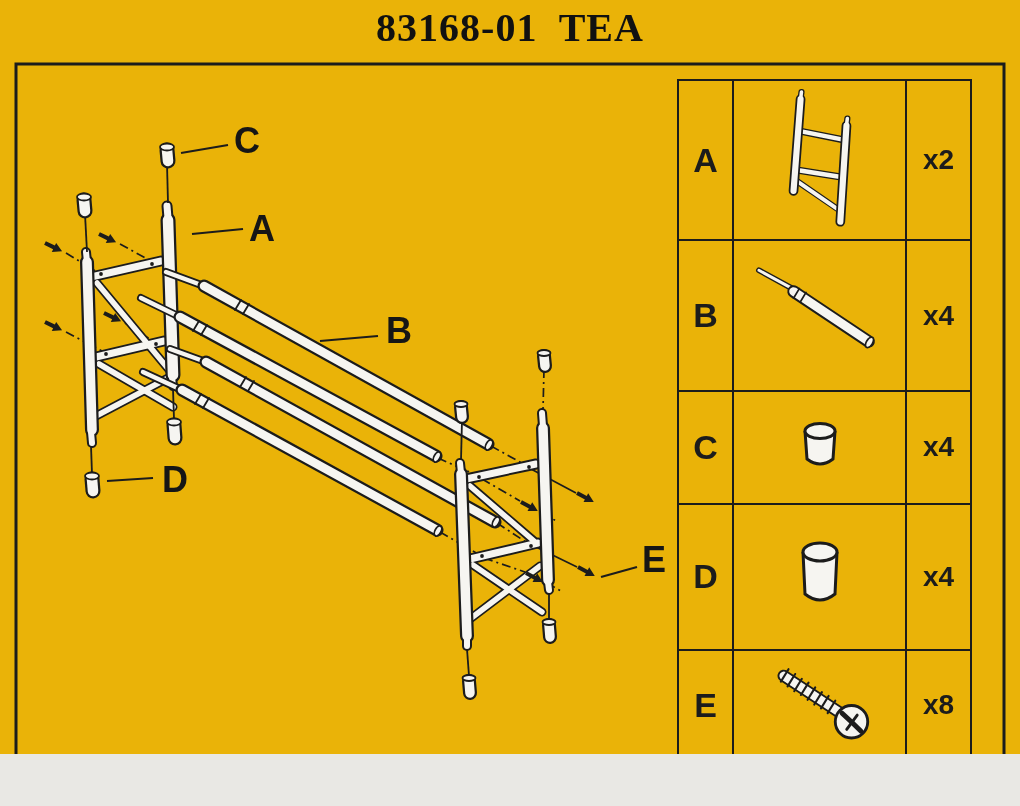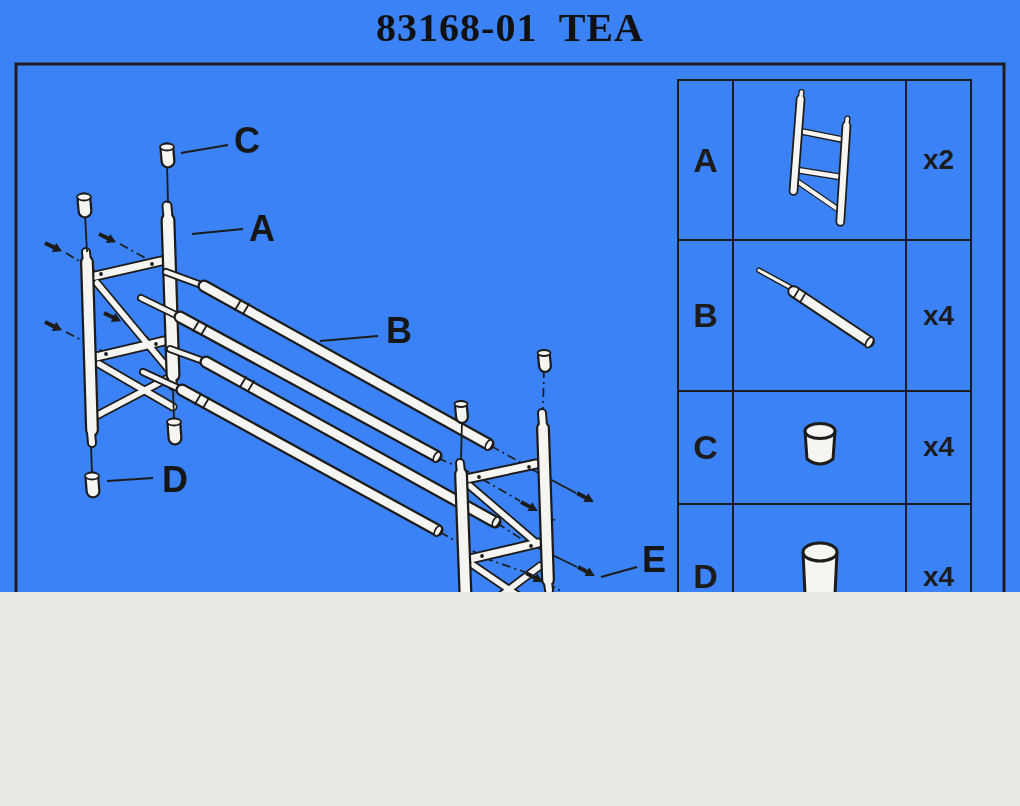--- a/index.html
+++ b/index.html
@@ -1,18 +1,18 @@
 <!DOCTYPE html>
 <html><head>
 <meta charset="utf-8">
 <style>
   html,body{margin:0;padding:0;background:#e9e8e4;}
   .page{
-    position:relative;width:1020px;height:592px;overflow:hidden;
-    background:#3b82f6;font-family:"Liberation Sans",sans-serif;color:#1c1c1c;
+    position:relative;width:1020px;height:754px;overflow:hidden;
+    background:#eab308;font-family:"Liberation Sans",sans-serif;color:#1c1c1c;
   }
   .title{
     position:absolute;top:4px;left:0;width:100%;height:48px;line-height:48px;
     text-align:center;font-family:"Liberation Serif",serif;font-weight:bold;
     font-size:40px;letter-spacing:1px;white-space:pre;color:#111;
   }
   .drawing{position:absolute;left:0;top:0;}
   
   .parts-table{
     position:absolute;left:677px;top:79px;width:295px;height:683px;
@@ -359,16 +359,17 @@
             <line x1="72" y1="49" x2="80" y2="36"></line>
               <line x1="79" y1="54" x2="87" y2="41"></line>
             <line x1="86" y1="58" x2="94" y2="45"></line>
               <line x1="93" y1="63" x2="101" y2="50"></line>
           </g>
           <circle cx="118" cy="72" r="17" stroke="#1c1c1c" stroke-width="3" fill="#f6f5f1"></circle>
           <path d="M108,63 Q118,72 128,82" stroke="#1c1c1c" stroke-width="5"></path>
           <line x1="124" y1="65" x2="113" y2="80" stroke="#1c1c1c" stroke-width="3"></line>
         </svg>
       </div>
+      <div class="cell cell-qty">x8</div>
     </div>
 
   </div>
 </div>
 
 </body></html>

